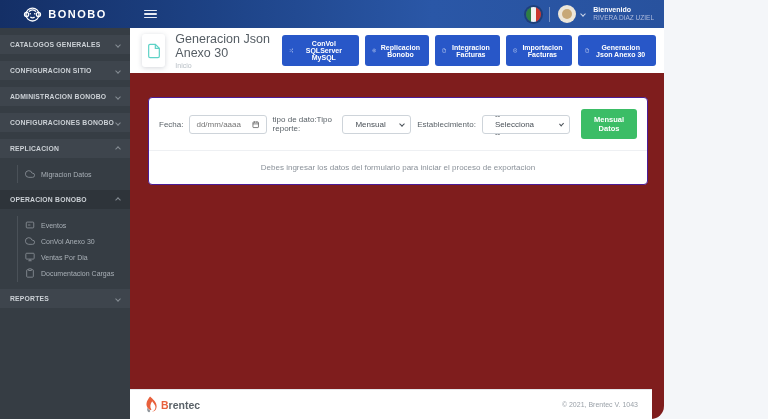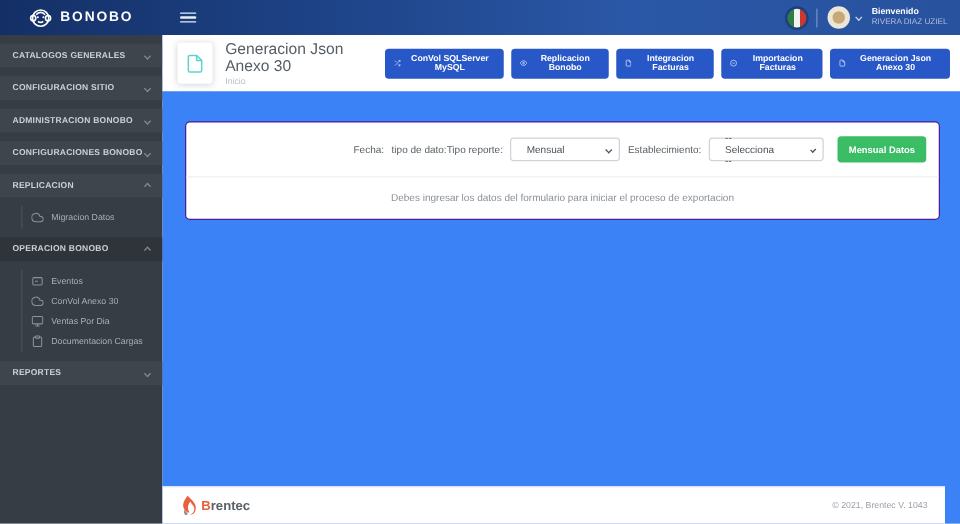--- a/index.html
+++ b/index.html
@@ -1,17 +1,17 @@
 <!DOCTYPE html>
 <html><head>
 <meta charset="utf-8">
 <style>
   * { margin:0; padding:0; box-sizing:border-box; }
   html,body { width:768px; height:419px; font-family:"Liberation Sans", sans-serif; background:#f4f6f9; overflow:hidden; }
-  .app { position:relative; width:768px; height:419px; }
+  .app { position:relative; width:664px; height:419px; }
 
   
   .navbar { position:absolute; top:0; left:0; right:0; height:28px; z-index:20;
     background:linear-gradient(90deg,#142f66 0%,#1d4285 32%,#2a57a7 65%,#28529e 100%);
     display:flex; align-items:center; }
   .brand { width:130px; display:flex; align-items:center; justify-content:center; gap:6px; height:100%; cursor:pointer; }
   .brand-text { color:#fff; font-size:11px; font-weight:bold; letter-spacing:1.5px; }
   .hamburger { margin-left:10px; display:flex; flex-direction:column; gap:2px; cursor:pointer; padding:4px; }
   .hamburger span { display:block; width:13px; height:1.6px; background:#e8ecf4; border-radius:1px; }
   .nav-right { margin-left:auto; display:flex; align-items:center; gap:8px; padding-right:10px; }
@@ -35,21 +35,21 @@
     justify-content:space-between; padding:0 10px; cursor:pointer; }
   .side-section.active { background:#2e343a; }
   .side-label { color:#ccd1d6; font-size:6.8px; font-weight:bold; letter-spacing:.2px; }
   .side-chev { color:#868d94; }
   .side-children { margin:2px 0 7px 17px; border-left:1px solid #4a5158; padding:1px 0; }
   .side-sub { display:flex; align-items:center; gap:6px; padding:3px 0 3px 7px; cursor:pointer; }
   .side-sub svg { stroke:#8b9299; flex:none; }
   .side-sub-label { color:#a9b0b7; font-size:7px; }
 
   
-  .main { position:absolute; top:28px; left:130px; right:0; bottom:0; background:#3b82f6; }
+  .main { position:absolute; top:28px; left:130px; right:0; bottom:0; background:#7f1d1d;border-radius:13px; }
   .page-header { height:45px; background:#fff; display:flex; align-items:center; padding:0 8px 0 8px; }
   .icon-card { width:33px; height:33px; background:#fff; border-radius:3px; box-shadow:0 1px 5px rgba(60,70,90,.22);
     display:flex; align-items:center; justify-content:center; margin:0 10px 0 4px; }
   .title-block { display:flex; flex-direction:column; gap:2px; }
   .page-title { font-size:12.5px; color:#555d64; }
   .page-breadcrumb { font-size:7px; color:#b7bec5; }
   .actions { margin-left:auto; display:flex; gap:6px; }
   .btn-blue { background:#2857c8; color:#fff; border:none; border-radius:3px; font-size:7px; font-weight:bold;
     font-family:"Liberation Sans",sans-serif; padding:5px 7px; display:flex; align-items:center; gap:3px; cursor:pointer; }
   .btn-blue svg { stroke:#dfe7fa; }
@@ -240,20 +240,29 @@
               <polyline points="14 2 14 8 20 8"></polyline>
           </svg>
           <span>Generacion Json Anexo 30</span>
         </button>
       </div>
     </div>
 
     <section class="card">
       <div class="card-form">
         <span class="form-label">Fecha:</span>
+        <div class="date-input">
+          <input type="text" readonly="" placeholder="dd/mm/aaaa" style="">
+          <svg width="9" height="9" viewBox="0 0 24 24" fill="none" stroke="#333" stroke-width="2">
+            <rect x="3" y="4" width="18" height="18" rx="2"></rect>
+              <line x1="16" y1="2" x2="16" y2="6"></line>
+              <line x1="8" y1="2" x2="8" y2="6"></line>
+              <line x1="3" y1="10" x2="21" y2="10"></line>
+          </svg>
+        </div>
         <span class="form-label">tipo de dato:Tipo reporte:</span>
         <div class="select sel-tipo">
           <span class="select-value">Mensual</span>
           <span class="chev down"></span>
         </div>
         <span class="form-label">Establecimiento:</span>
         <div class="select sel-estab">
           <span class="select-value">-- Selecciona --</span>
           <span class="chev down"></span>
         </div>

